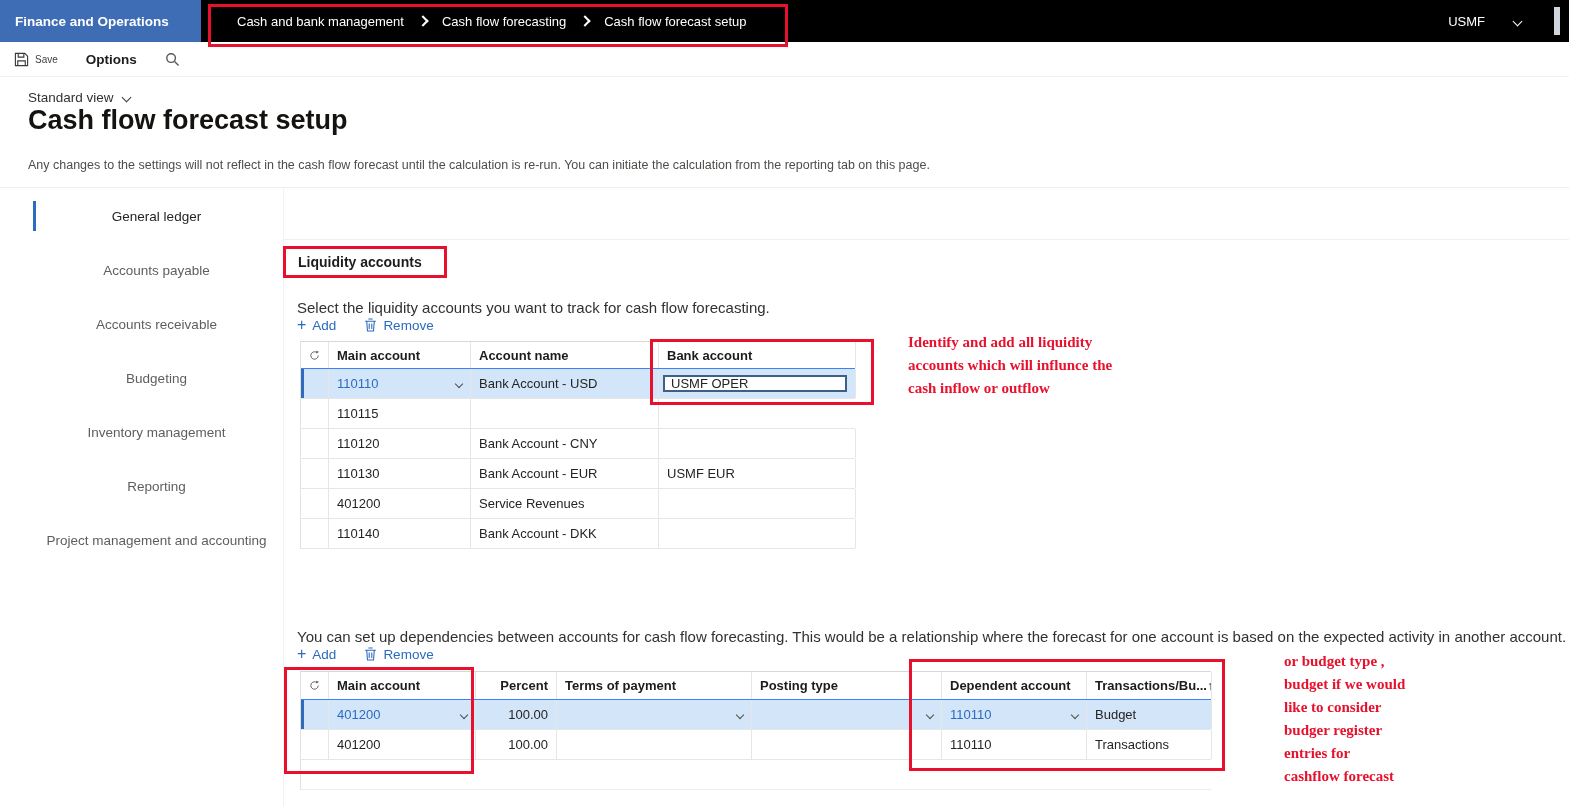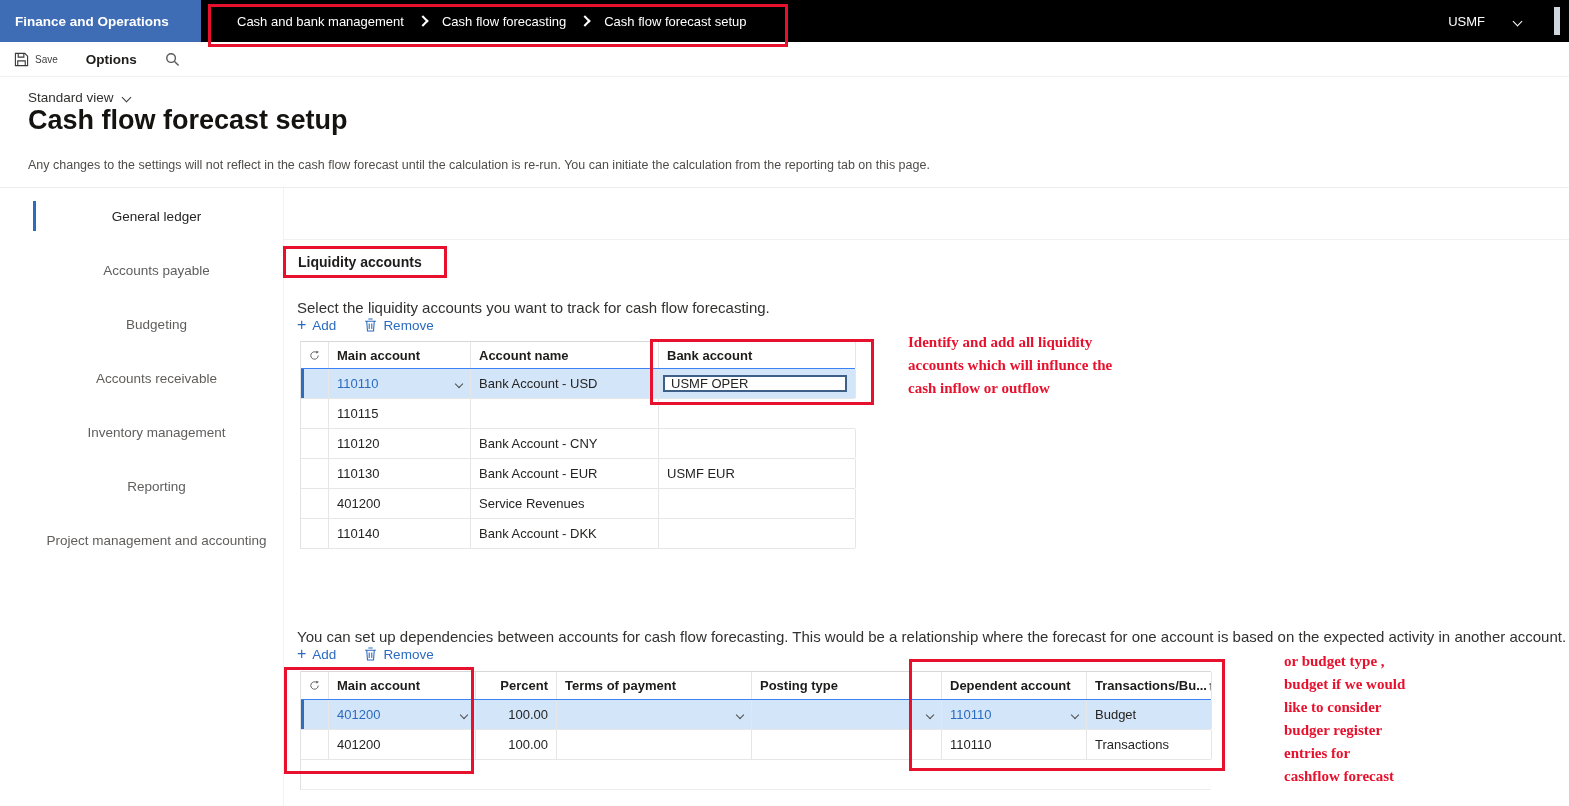--- a/index.html
+++ b/index.html
@@ -126,22 +126,22 @@
   <h1 class="page-title">Cash flow forecast setup</h1>
   <p class="page-notice">Any changes to the settings will not reflect in the cash flow forecast until the calculation is re-run. You can initiate the calculation from the reporting tab on this page.</p>
 
   <div class="hline-top"></div>
   <div class="vline-side"></div>
   <div class="hline-head"></div>
 
   <nav class="sidebar">
     <div class="nav-item selected">General ledger</div>
     <div class="nav-item">Accounts payable</div>
+    <div class="nav-item">Accounts receivable</div>
     <div class="nav-item">Budgeting</div>
-    <div class="nav-item">Accounts receivable</div>
     <div class="nav-item">Inventory management</div>
     <div class="nav-item">Reporting</div>
     <div class="nav-item">Project management and accounting</div>
   </nav>
 
 
   <div class="sec-title-box" style="left:283px; top:246px; width:164px; height:32px;">
     <span>Liquidity accounts</span>
   </div>
   <div class="sec-desc" style="left:297px; top:299px;">Select the liquidity accounts you want to track for cash flow forecasting.</div>

